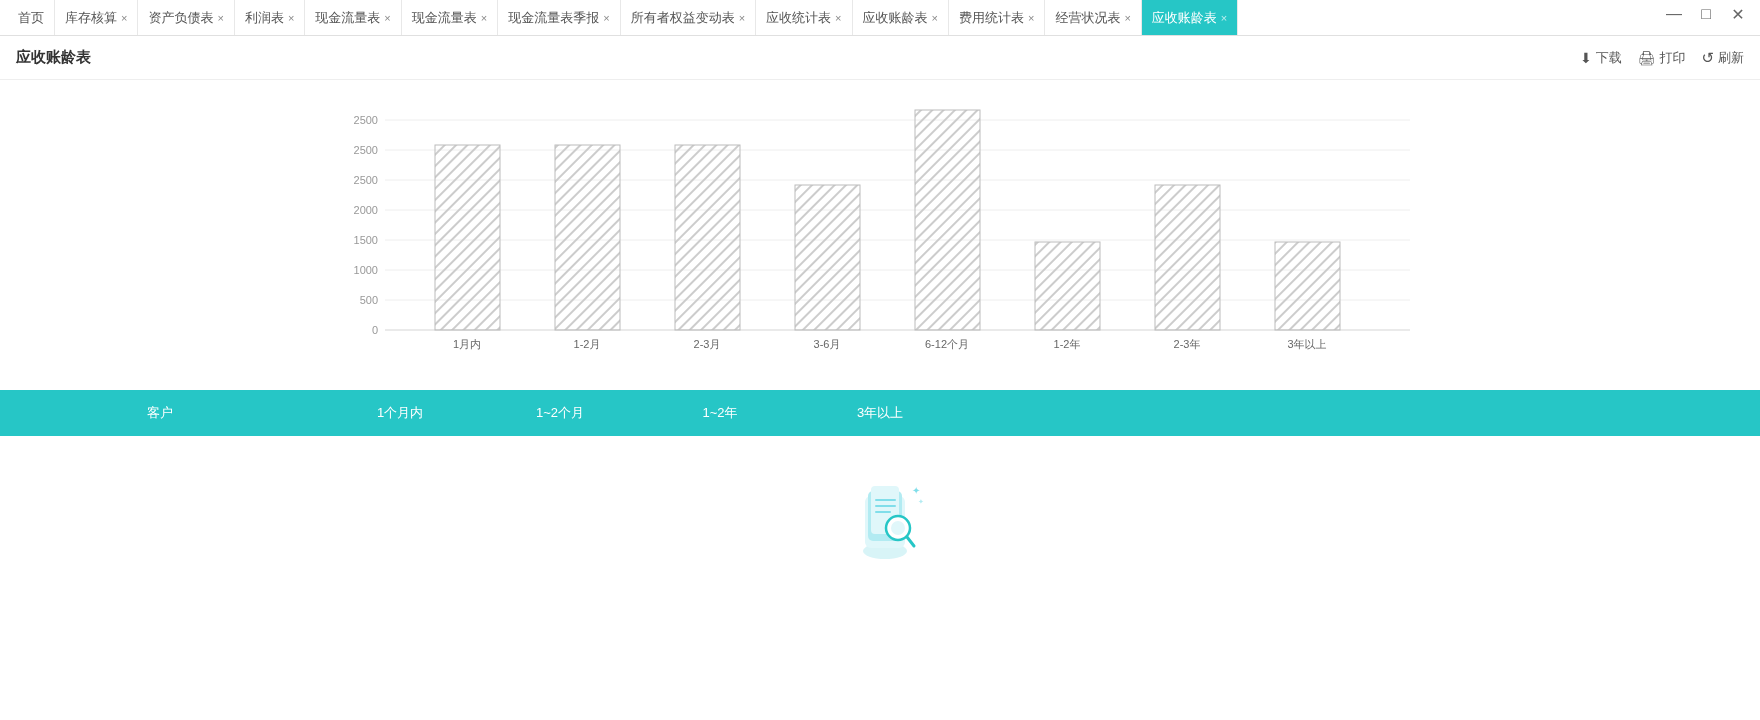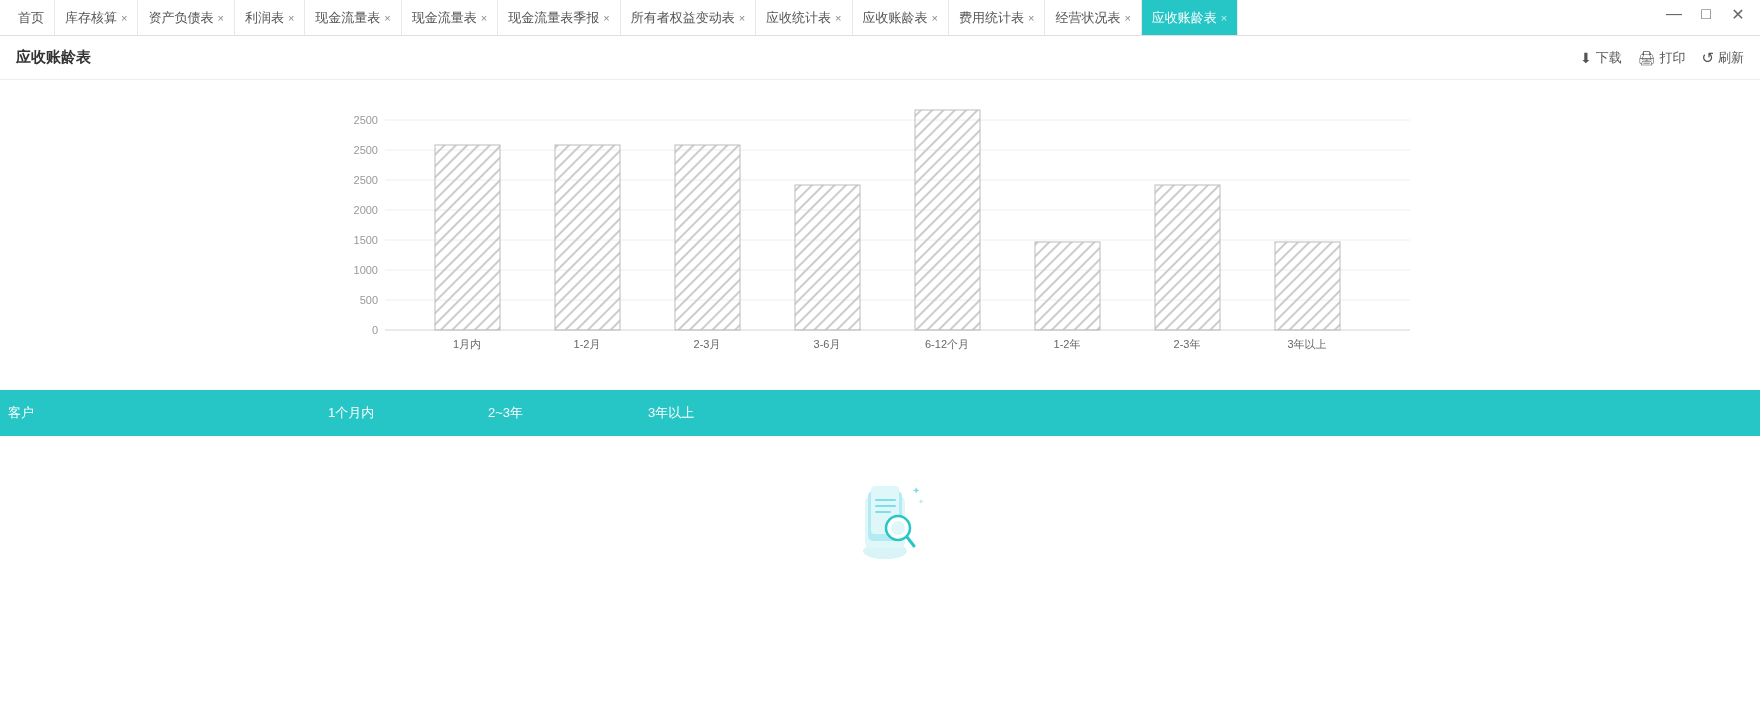--- a/index.html
+++ b/index.html
@@ -110,21 +110,21 @@
     
     .table-header {
       display: grid;
       grid-template-columns: 2fr 1fr 1fr 1fr 1fr 1fr 1fr 1fr 1fr 1fr;
       background: #26c6c6;
       color: #fff;
       font-size: 13px;
     }
     .table-header-cell {
       padding: 14px 8px;
-      text-align: left;
+      text-align: center;
       font-weight: normal;
     }
 
     
     .empty-state {
       display: flex;
       flex-direction: column;
       align-items: center;
       justify-content: flex-start;
       padding-top: 40px;
@@ -277,21 +277,22 @@
         <rect x="945" y="142" width="65" height="88" fill="url(#hatch)" stroke="#bbb" stroke-width="1"></rect>
         <text x="977" y="248" text-anchor="middle" font-size="11" fill="#666">3年以上</text>
 
       </svg>
     </div>
   </div>
 
   <div class="table-header" id="table-header-row" style="grid-template-columns: 2fr 1fr 1fr 1fr 1fr 1fr 1fr 1fr 1fr 1fr;">
   <div class="table-header-cell">客户</div>
       <div class="table-header-cell">1个月内</div>
-      <div class="table-header-cell">2~3年</div>
+      <div class="table-header-cell">1~2个月</div>
+      <div class="table-header-cell">1~2年</div>
       <div class="table-header-cell">3年以上</div>
     </div>
 
   <div class="empty-state">
     <div class="empty-icon">
       
       <svg width="90" height="90" viewBox="0 0 90 90" fill="none" xmlns="http://www.w3.org/2000/svg">
 
         <ellipse cx="45" cy="75" rx="22" ry="8" fill="#b2eaf0" opacity="0.5"></ellipse>
         <rect x="25" y="20" width="40" height="52" rx="6" fill="#e0f7fa"></rect>

